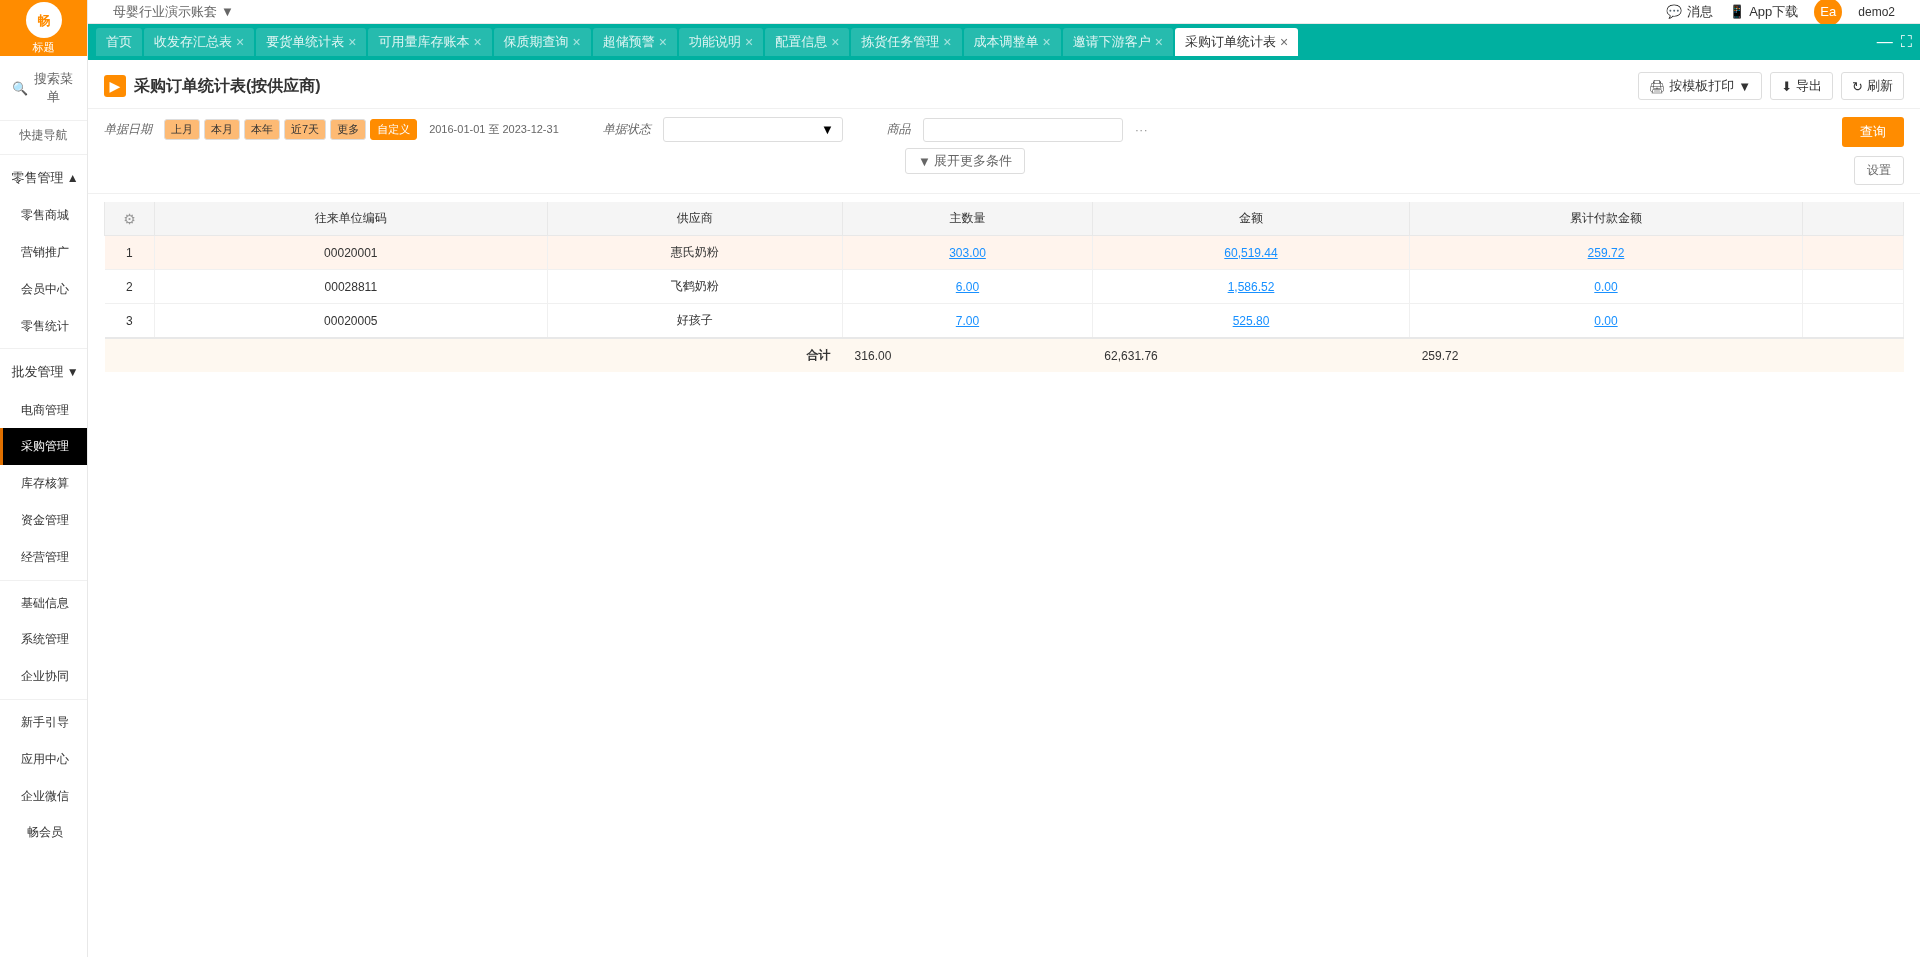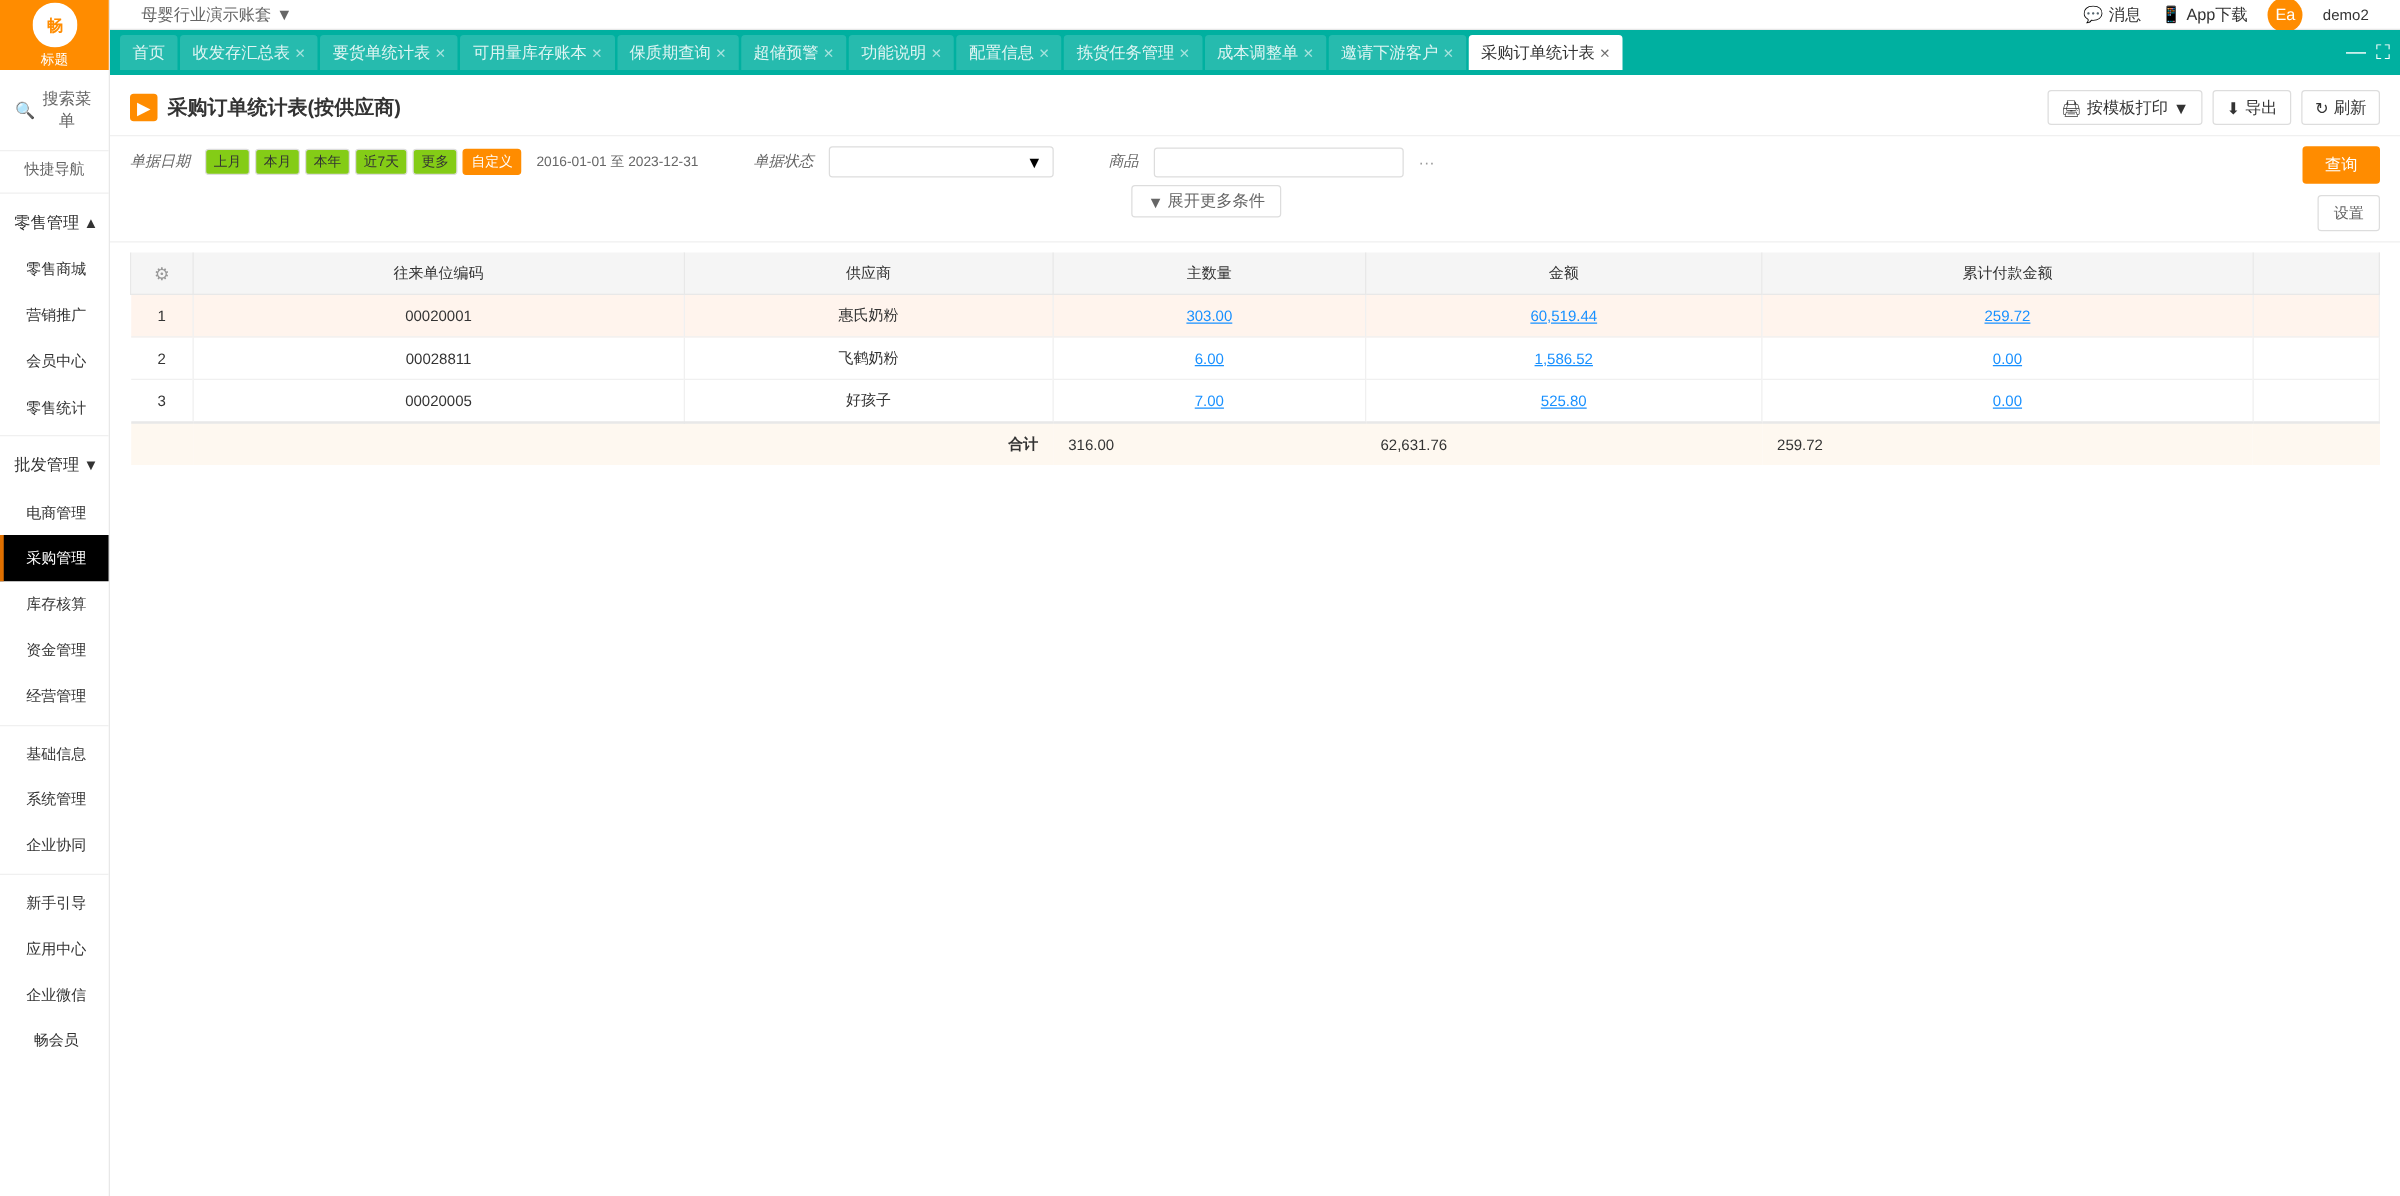--- a/index.html
+++ b/index.html
@@ -42,21 +42,21 @@
     
     .page-header { padding: 12px 16px 8px; display: flex; align-items: center; justify-content: space-between; border-bottom: 1px solid #f0f0f0; }
     .page-title { font-size: 16px; font-weight: bold; color: #333; }
     .page-actions { display: flex; align-items: center; gap: 8px; }
     .btn-print { display: flex; align-items: center; gap: 4px; border: 1px solid #ddd; background: #fff; padding: 4px 10px; border-radius: 3px; cursor: pointer; font-size: 12px; color: #333; }
     .btn-export { display: flex; align-items: center; gap: 4px; border: 1px solid #ddd; background: #fff; padding: 4px 10px; border-radius: 3px; cursor: pointer; font-size: 12px; color: #333; }
     .btn-refresh { display: flex; align-items: center; gap: 4px; border: 1px solid #ddd; background: #fff; padding: 4px 10px; border-radius: 3px; cursor: pointer; font-size: 12px; color: #333; }
     .filter-row { display: flex; align-items: center; gap: 12px; flex-wrap: wrap; }
     .filter-label { font-size: 12px; color: #666; white-space: nowrap; font-style: italic; }
     .filter-date-btns { display: flex; gap: 4px; }
-    .date-btn { padding: 2px 6px; border: 1px solid #ddd; background: #84cc16; border-radius: 3px; cursor: pointer; font-size: 11px; color: #333; }
+    .date-btn { padding: 2px 6px; border: 1px solid #ddd; background: #fdba74; border-radius: 3px; cursor: pointer; font-size: 11px; color: #333; }
     .date-btn.active { background: #ff8c00; color: #fff; border-color: #ff8c00; }
     .date-custom { background: #e8f5f0; color: #00b0a0; border-color: #00b0a0; }
     .date-range { font-size: 11px; color: #666; }
     .filter-select { border: 1px solid #ddd; padding: 4px 8px; border-radius: 3px; font-size: 12px; min-width: 180px; background: #fff; cursor: pointer; display: flex; align-items: center; justify-content: space-between; }
     .filter-input { border: 1px solid #ddd; padding: 4px 24px 4px 8px; border-radius: 3px; font-size: 12px; width: 200px; }
     .expand-row { display: flex; justify-content: center; padding: 6px; }
     .expand-btn { color: #666; font-size: 12px; cursor: pointer; display: flex; align-items: center; gap: 3px; border: 1px solid #ddd; padding: 3px 12px; border-radius: 3px; background: #fff; }
     .btn-query { background: #ff8c00; color: #fff; border: none; padding: 6px 18px; border-radius: 3px; cursor: pointer; font-size: 13px; }
     .btn-settings { background: #fff; color: #666; border: 1px solid #ddd; padding: 5px 12px; border-radius: 3px; cursor: pointer; font-size: 12px; margin-top: 4px; }
 

